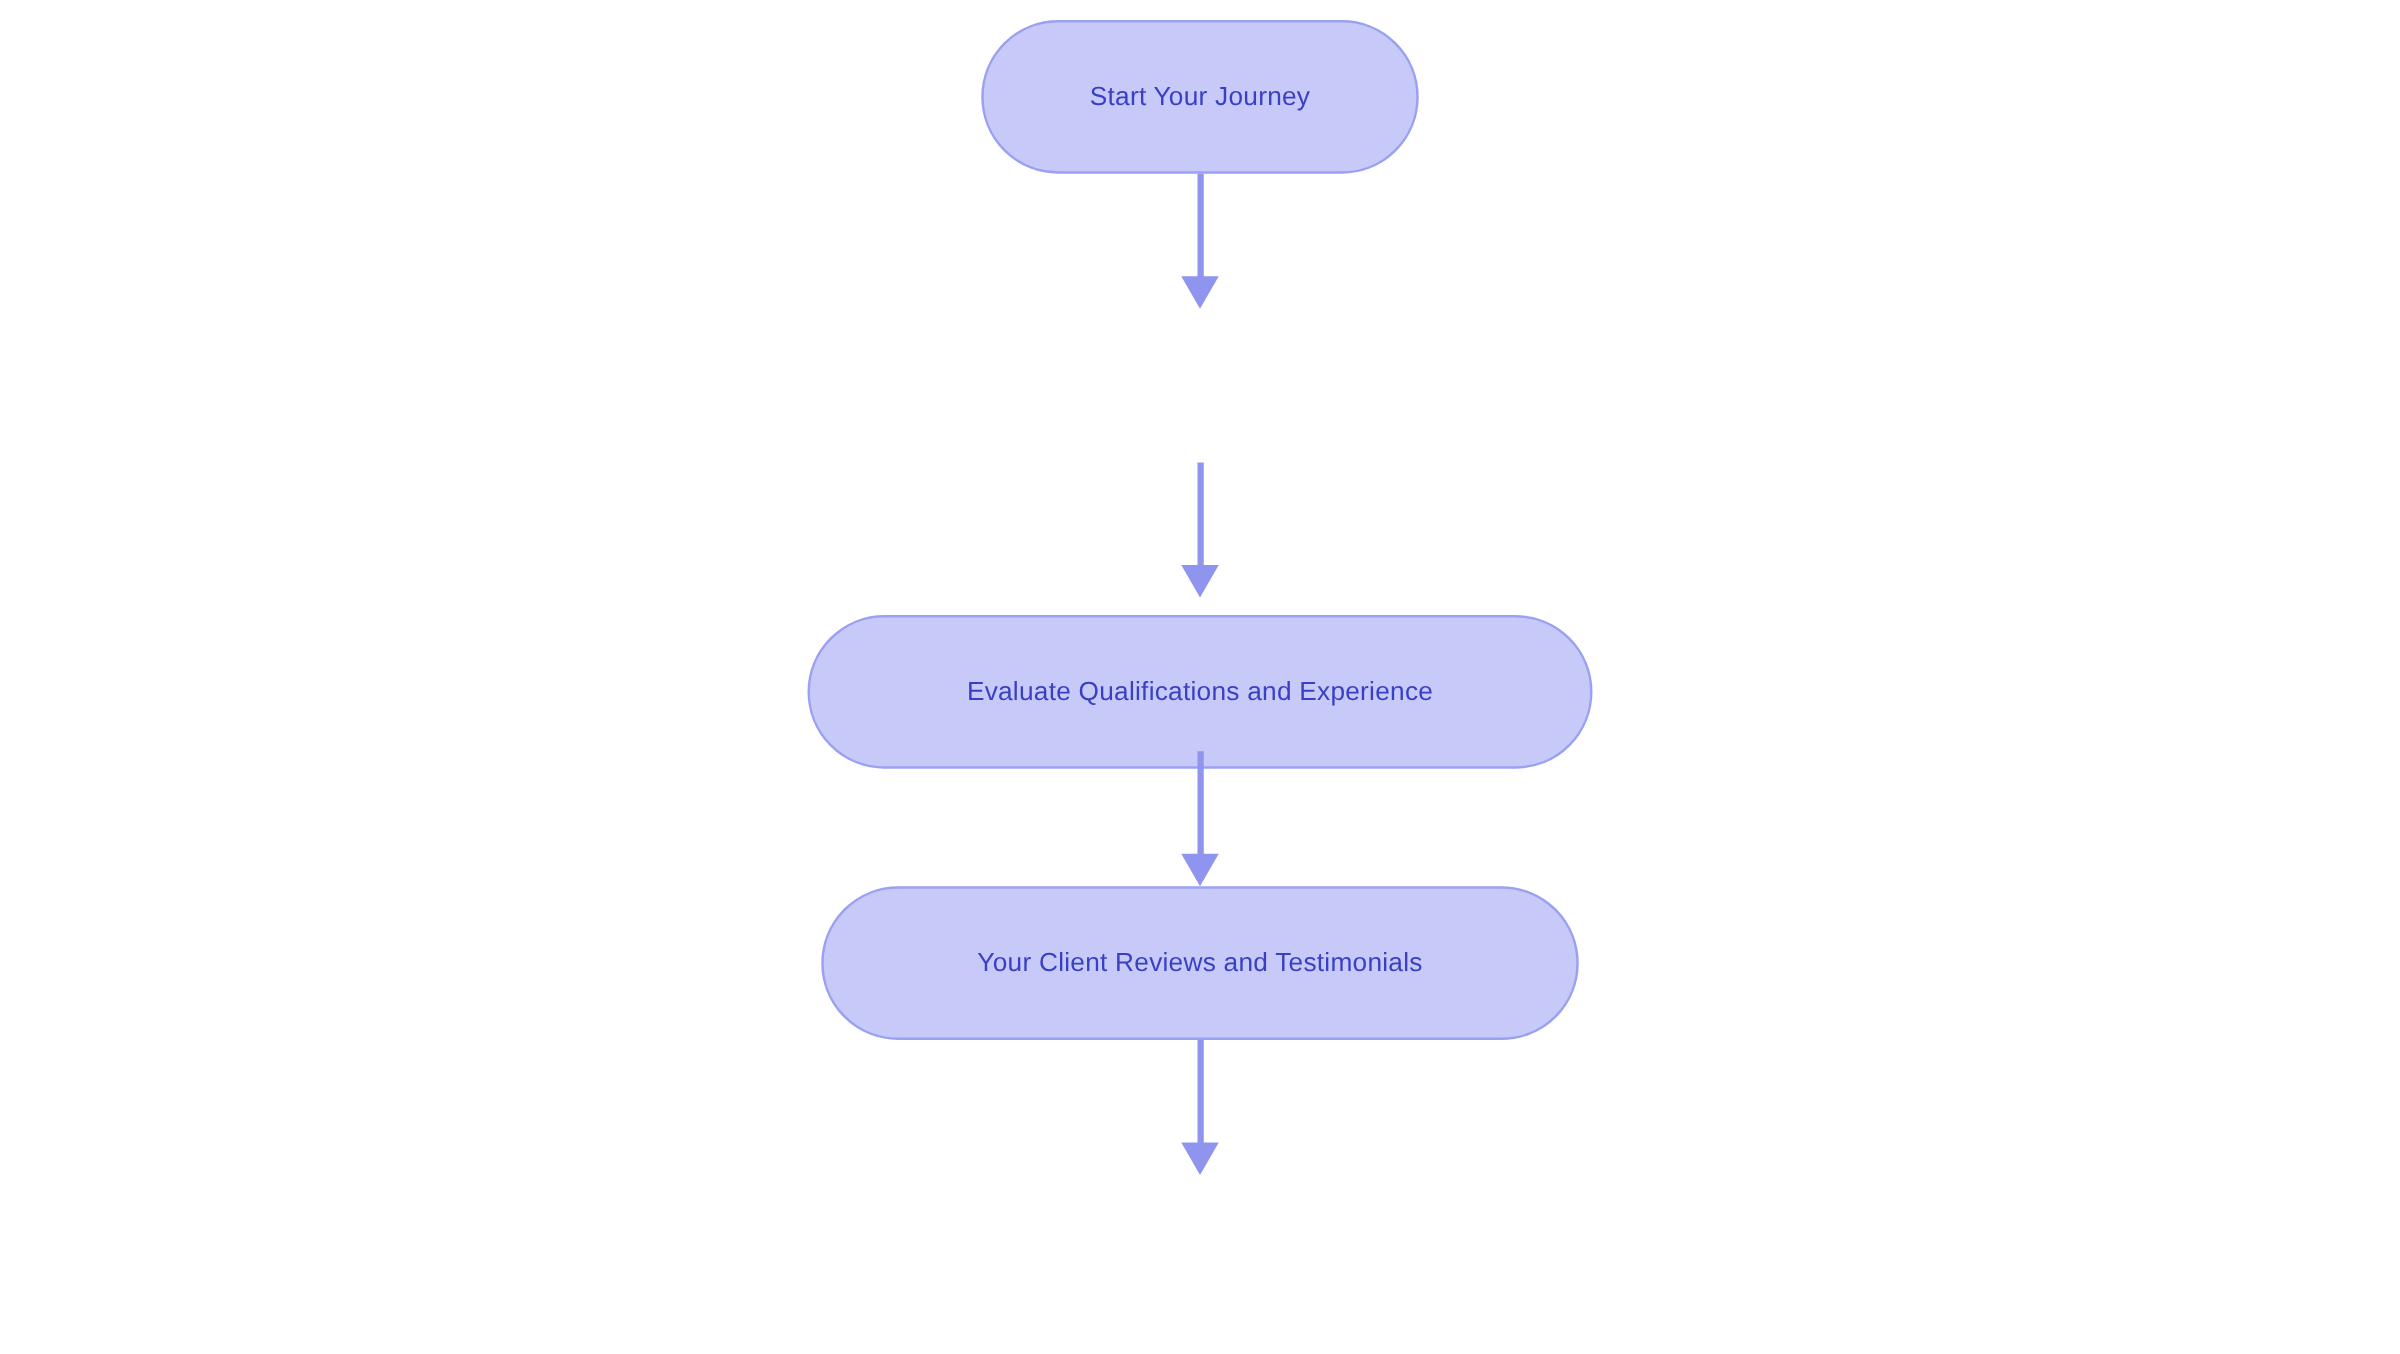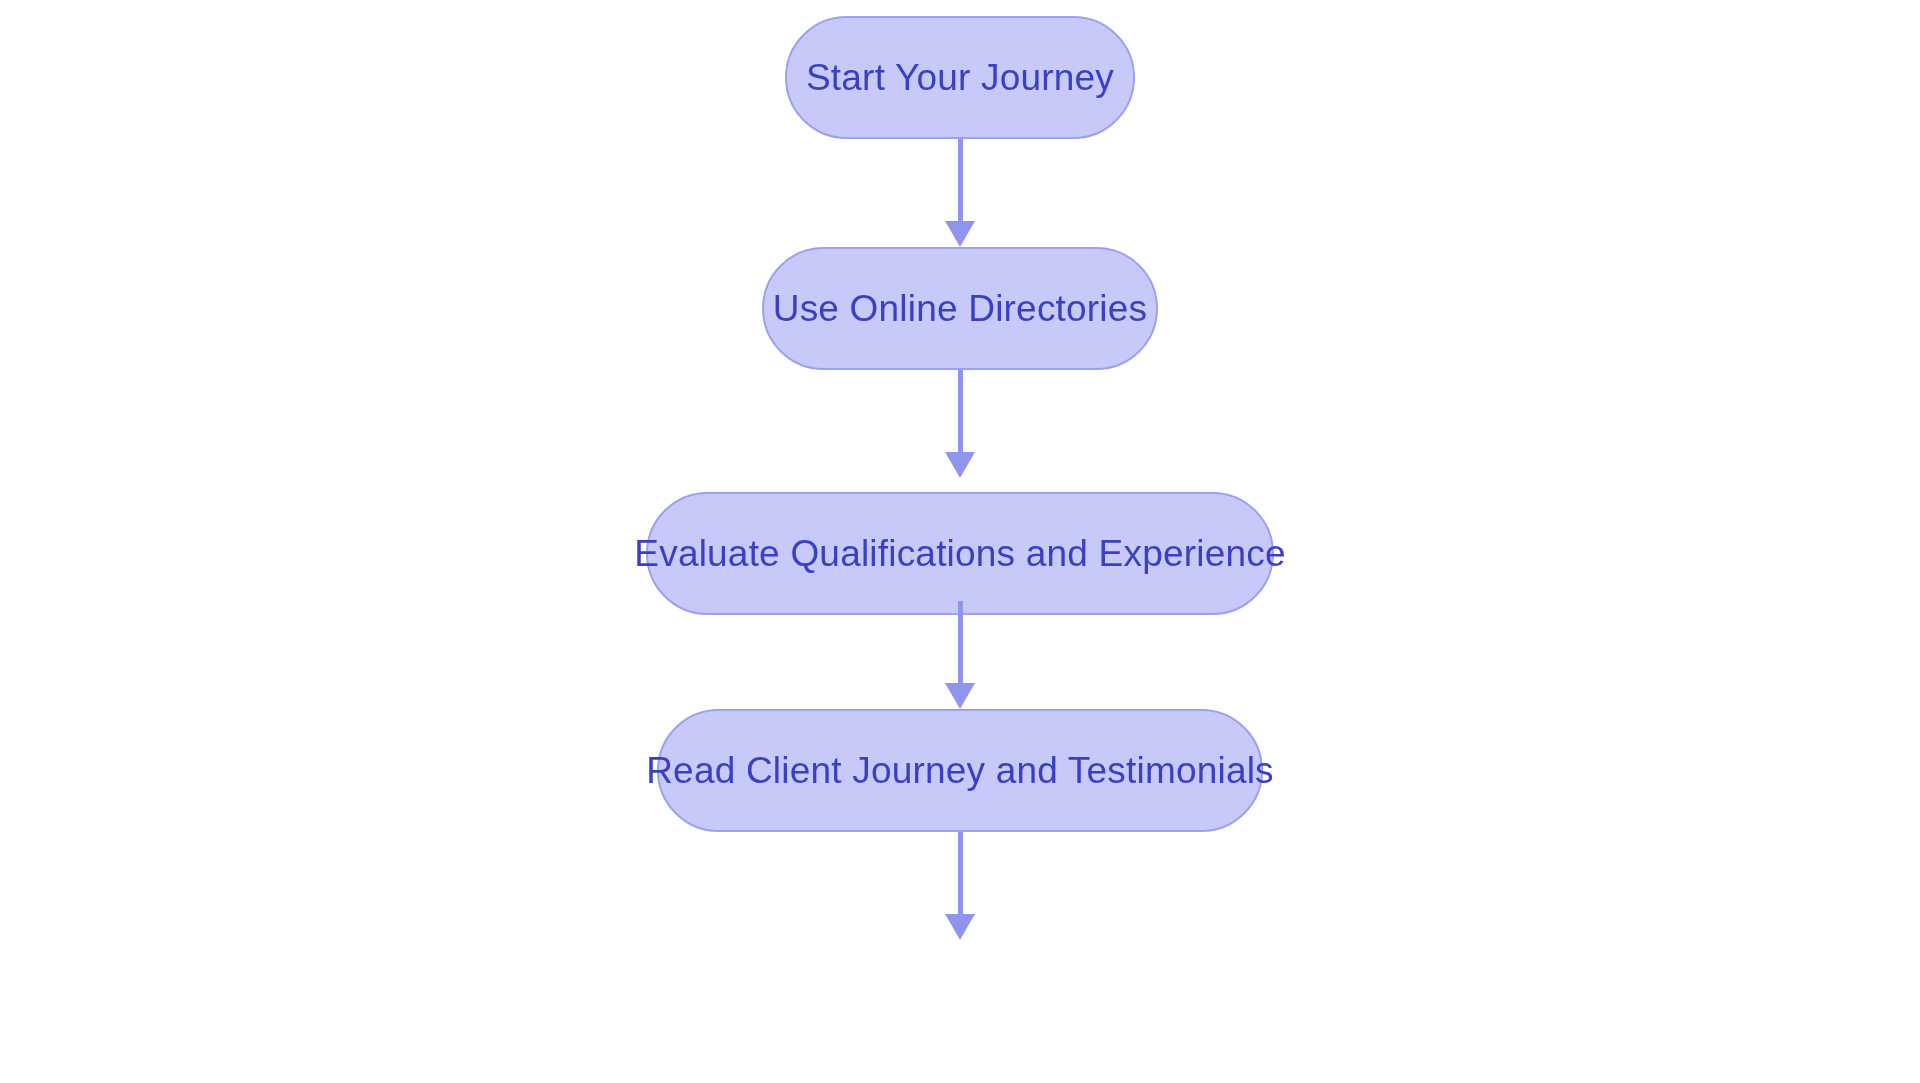--- a/index.html
+++ b/index.html
@@ -26,21 +26,21 @@
     position: absolute;
     height: 123px;
     border: 2px solid var(--node-border);
     background: var(--node-fill);
     border-radius: 62px;
     display: flex;
     align-items: center;
     justify-content: center;
     text-align: center;
     color: var(--node-text);
-    font-size: 37px;
+    font-size: 21px;
     letter-spacing: 0.2px;
     white-space: nowrap;
   }
   .n1 { left: 785px; top: 16px;  width: 350px; }
   .n2 { left: 762px; top: 247px; width: 396px; }
   .n3 { left: 646px; top: 492px; width: 628px; }
   .n4 { left: 657px; top: 709px; width: 606px; }
   .n5 { left: 620px; top: 940px; width: 680px; }
 
   .edge { position: absolute; left: 0; top: 0; }
@@ -69,35 +69,34 @@
 
 <div class="canvas">
 
   <div class="node n1">Start Your Journey</div>
 
   <div class="edge e1">
     <div class="line"></div>
     <div class="head"></div>
   </div>
 
-  <div class="node n2">Use Online Directories</div>
 
   <div class="edge e2">
     <div class="line"></div>
     <div class="head"></div>
   </div>
 
   <div class="node n3">Evaluate Qualifications and Experience</div>
 
   <div class="edge e3">
     <div class="line"></div>
     <div class="head"></div>
   </div>
 
-  <div class="node n4">Read Client Journey and Testimonials</div>
+  <div class="node n4">Your Client Reviews and Testimonials</div>
 
   <div class="edge e4">
     <div class="line"></div>
     <div class="head"></div>
   </div>
 
 
 </div>
 
 </body></html>

